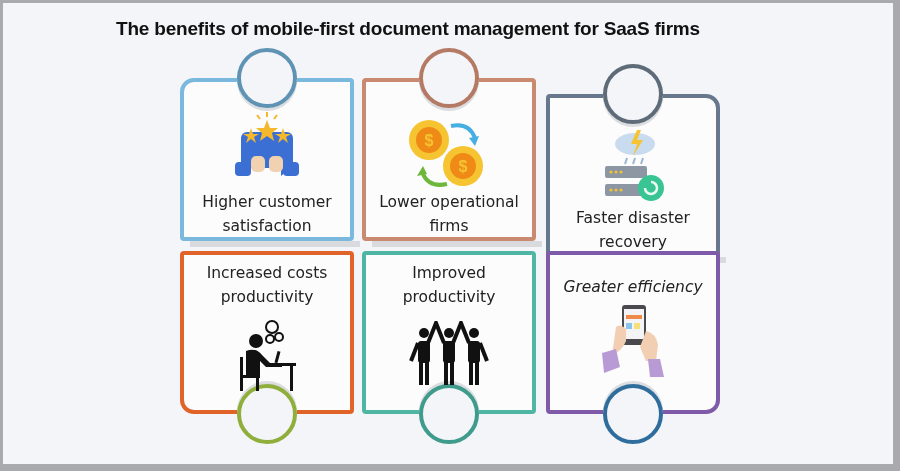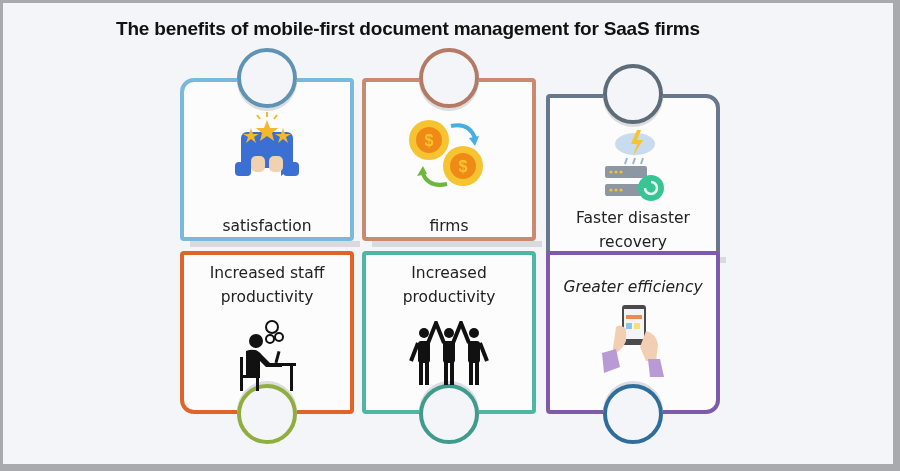--- a/index.html
+++ b/index.html
@@ -29,38 +29,40 @@
     <polygon points="24,18 26,24 32,24 27,27 29,33 24,29 19,33 21,27 16,24 22,24" fill="#f5b82a"></polygon>
     <polygon points="56,18 58,24 64,24 59,27 61,33 56,29 51,33 53,27 48,24 54,24" fill="#f5b82a"></polygon>
     <line x1="40" y1="2" x2="40" y2="7" stroke="#f5b82a" stroke-width="2"></line>
     <line x1="30" y1="5" x2="33" y2="9" stroke="#f5b82a" stroke-width="2"></line>
     <line x1="50" y1="5" x2="47" y2="9" stroke="#f5b82a" stroke-width="2"></line>
     <rect x="24" y="46" width="14" height="16" rx="5" fill="#f1d1b0"></rect>
     <rect x="42" y="46" width="14" height="16" rx="5" fill="#f1d1b0"></rect>
     <rect x="8" y="52" width="16" height="14" rx="4" fill="#3c6fd4"></rect>
     <rect x="56" y="52" width="16" height="14" rx="4" fill="#3c6fd4"></rect>
   </svg>
+  <div class="label" style="top:108px">Higher customer</div>
   <div class="label" style="top:132px">satisfaction</div>
 </div>
 
 <div class="card" style="left:362px;top:78px;border-color:#c98a6f;border-radius:4px;">
   <div class="shadow"></div>
   <div class="notch top" style="border:4px solid #b47a63;box-shadow:0 3px 0 #dcdde0;"></div>
   <svg class="icon" style="top:34px" width="100" height="76" viewBox="0 0 100 76">
     <circle cx="30" cy="24" r="20" fill="#f5c430"></circle>
     <circle cx="30" cy="24" r="13" fill="#f08a16"></circle>
     <text x="30" y="30" text-anchor="middle" font-size="16" font-weight="bold" fill="#f5c430" font-family="Liberation Sans, sans-serif">$</text>
     <circle cx="64" cy="50" r="20" fill="#f5c430"></circle>
     <circle cx="64" cy="50" r="13" fill="#f08a16"></circle>
     <text x="64" y="56" text-anchor="middle" font-size="16" font-weight="bold" fill="#f5c430" font-family="Liberation Sans, sans-serif">$</text>
     <path d="M52 10 q18 -4 24 12" stroke="#46aee3" stroke-width="4" fill="none"></path>
     <polygon points="70,22 80,20 76,30" fill="#46aee3"></polygon>
     <path d="M48 68 q-18 4 -24 -10" stroke="#6db83b" stroke-width="4" fill="none"></path>
     <polygon points="18,60 28,58 24,50" fill="#6db83b"></polygon>
   </svg>
+  <div class="label" style="top:108px">Lower operational</div>
   <div class="label" style="top:132px">firms</div>
 </div>
 
 <div class="card" style="left:546px;top:94px;border-color:#68788c;border-radius:4px 14px 4px 4px;">
   <div class="shadow"></div>
   <div class="notch top" style="border:4px solid #5e6b78;box-shadow:0 3px 0 #dcdde0;"></div>
   <svg class="icon" style="top:30px" width="80" height="76" viewBox="0 0 80 76">
     <ellipse cx="42" cy="16" rx="20" ry="11" fill="#c9dcef"></ellipse>
     <polygon points="44,2 38,16 44,16 40,28 50,12 44,12 48,2" fill="#f5c430"></polygon>
     <line x1="34" y1="30" x2="32" y2="36" stroke="#9ab5cf" stroke-width="2"></line>
@@ -76,40 +78,40 @@
       <circle cx="28" cy="62" r="1.5" fill="#f5c430"></circle>
     <circle cx="58" cy="60" r="13" fill="#39c493"></circle>
     <path d="M52 60 a6 6 0 1 0 6 -6" stroke="#e9fbf3" stroke-width="2.5" fill="none"></path>
   </svg>
   <div class="label" style="top:108px">Faster disaster</div>
   <div class="label" style="top:132px">recovery</div>
 </div>
 
 <div class="card" style="left:180px;top:251px;border-color:#e0642a;border-radius:4px 4px 4px 14px;">
   <div class="notch bottom" style="border:4px solid #8fae3c;box-shadow:0 -3px 0 #dcdde0;"></div>
-  <div class="label" style="top:6px">Increased staff</div>
+  <div class="label" style="top:6px">Increased costs</div>
   <div class="label" style="top:30px">productivity</div>
   <svg class="icon" style="top:62px" width="70" height="74" viewBox="0 0 70 74">
     <circle cx="40" cy="10" r="6" fill="none" stroke="#111" stroke-width="2"></circle>
     <circle cx="38" cy="22" r="4" fill="none" stroke="#111" stroke-width="2"></circle>
     <circle cx="47" cy="20" r="4" fill="none" stroke="#111" stroke-width="2"></circle>
     <circle cx="24" cy="24" r="7" fill="#111"></circle>
     <path d="M14 34 q10 -4 16 4 l8 8 h12 v4 h-16 l-6 -6 v16 h-14z" fill="#111"></path>
     <rect x="8" y="40" width="3" height="34" fill="#111"></rect>
     <rect x="8" y="58" width="20" height="3" fill="#111"></rect>
     <rect x="24" y="58" width="3" height="16" fill="#111"></rect>
     <rect x="34" y="46" width="30" height="3" fill="#111"></rect>
     <rect x="58" y="46" width="3" height="28" fill="#111"></rect>
     <rect x="44" y="34" width="3" height="12" fill="#111" transform="rotate(15 45 40)"></rect>
   </svg>
 </div>
 
 <div class="card" style="left:362px;top:251px;border-color:#4fb6a3;border-radius:4px;">
   <div class="notch bottom" style="border:4px solid #3f9b8c;box-shadow:0 -3px 0 #dcdde0;"></div>
-  <div class="label" style="top:6px">Increased</div>
+  <div class="label" style="top:6px">Improved</div>
   <div class="label" style="top:30px">productivity</div>
   <svg class="icon" style="top:66px" width="80" height="64" viewBox="0 0 80 64">
     <circle cx="15" cy="12" r="5" fill="#111"></circle>
       <circle cx="40" cy="12" r="5" fill="#111"></circle>
       <circle cx="65" cy="12" r="5" fill="#111"></circle>
     <rect x="9" y="20" width="12" height="22" rx="3" fill="#111"></rect>
     <rect x="34" y="20" width="12" height="22" rx="3" fill="#111"></rect>
     <rect x="59" y="20" width="12" height="22" rx="3" fill="#111"></rect>
     <rect x="10" y="40" width="4" height="24" fill="#111"></rect>
       <rect x="16" y="40" width="4" height="24" fill="#111"></rect>

